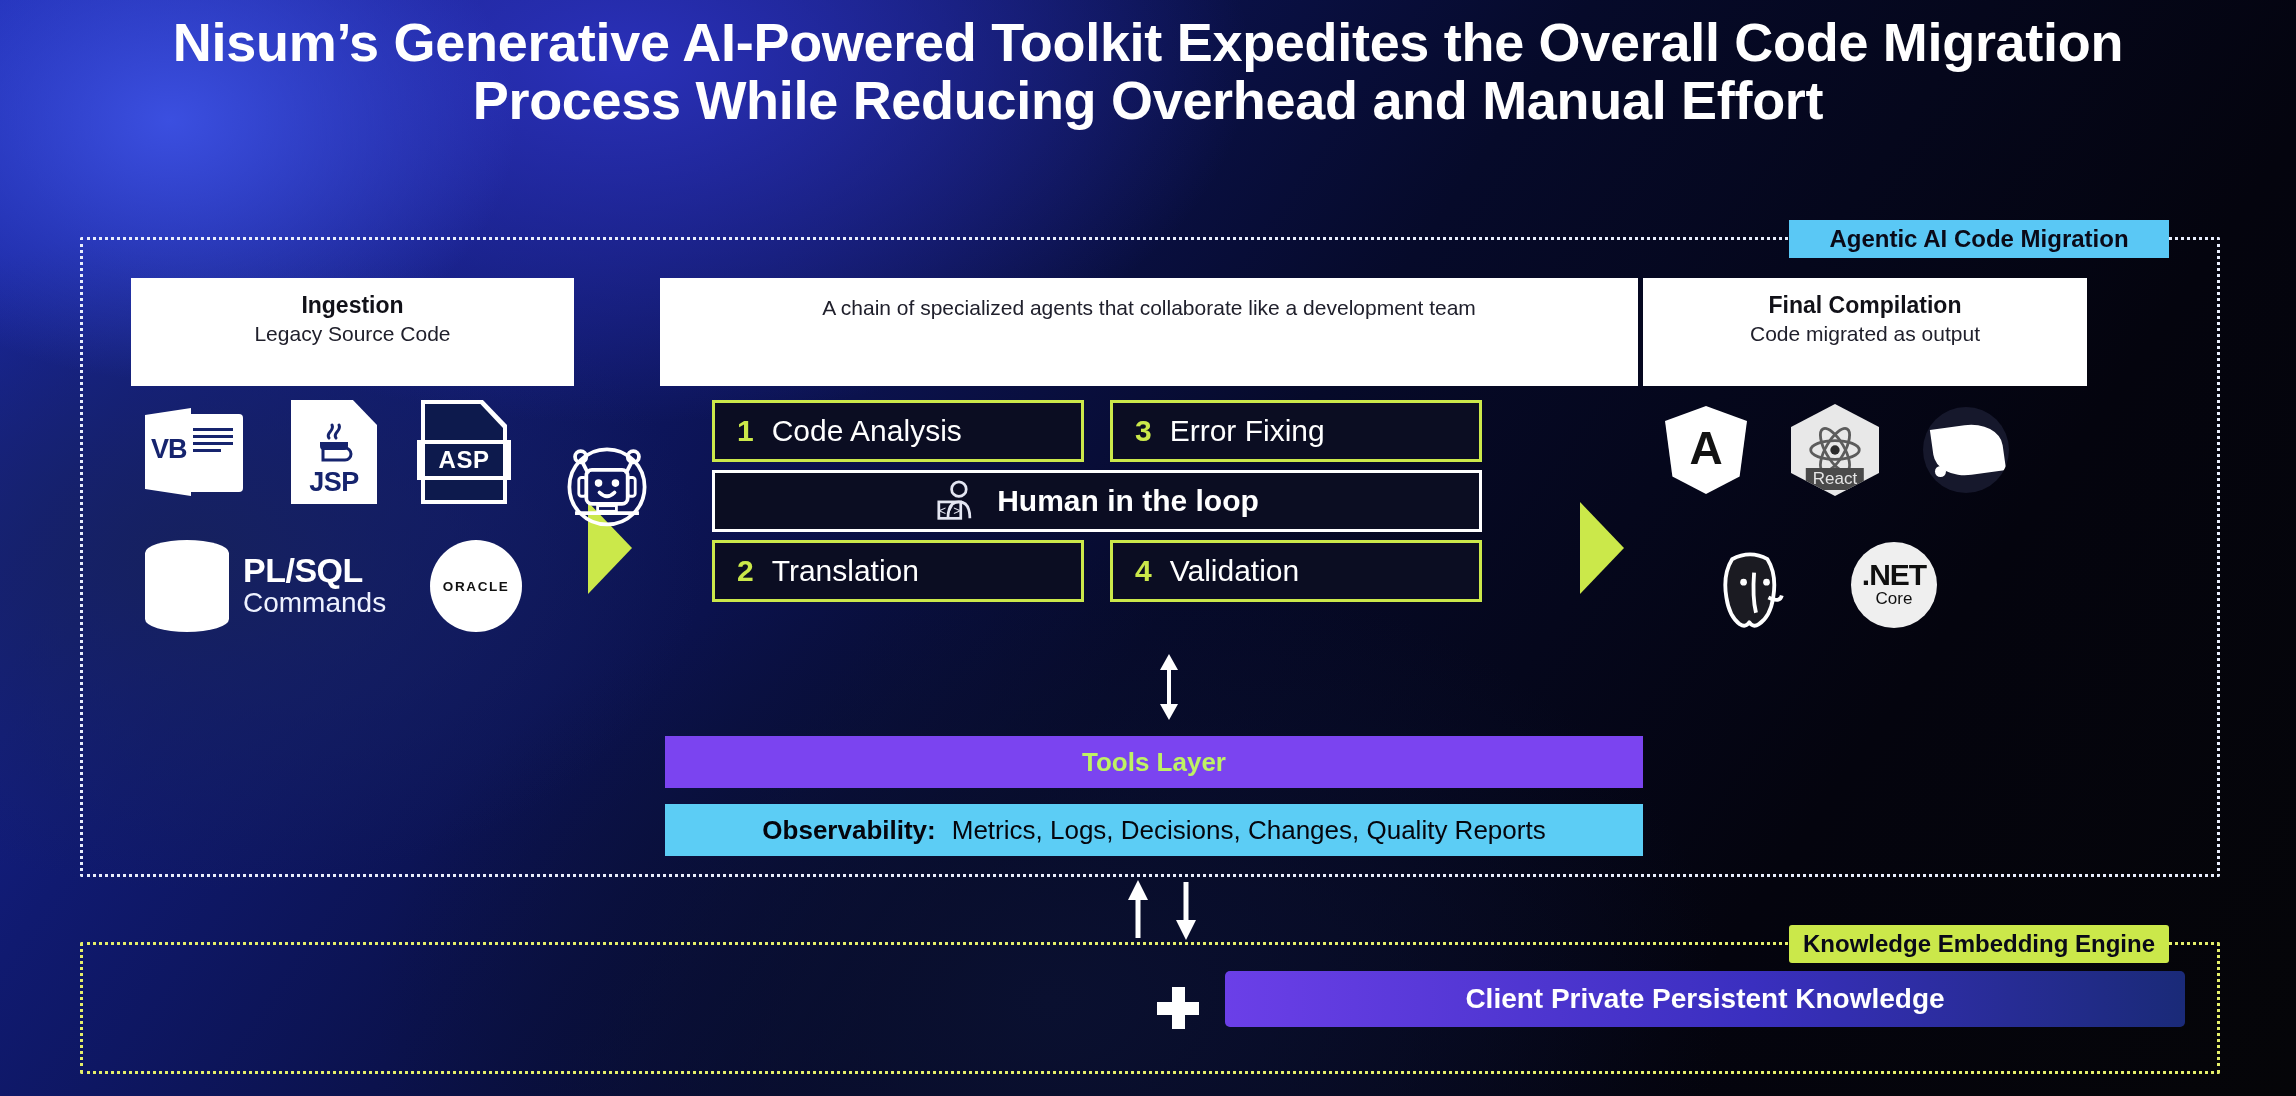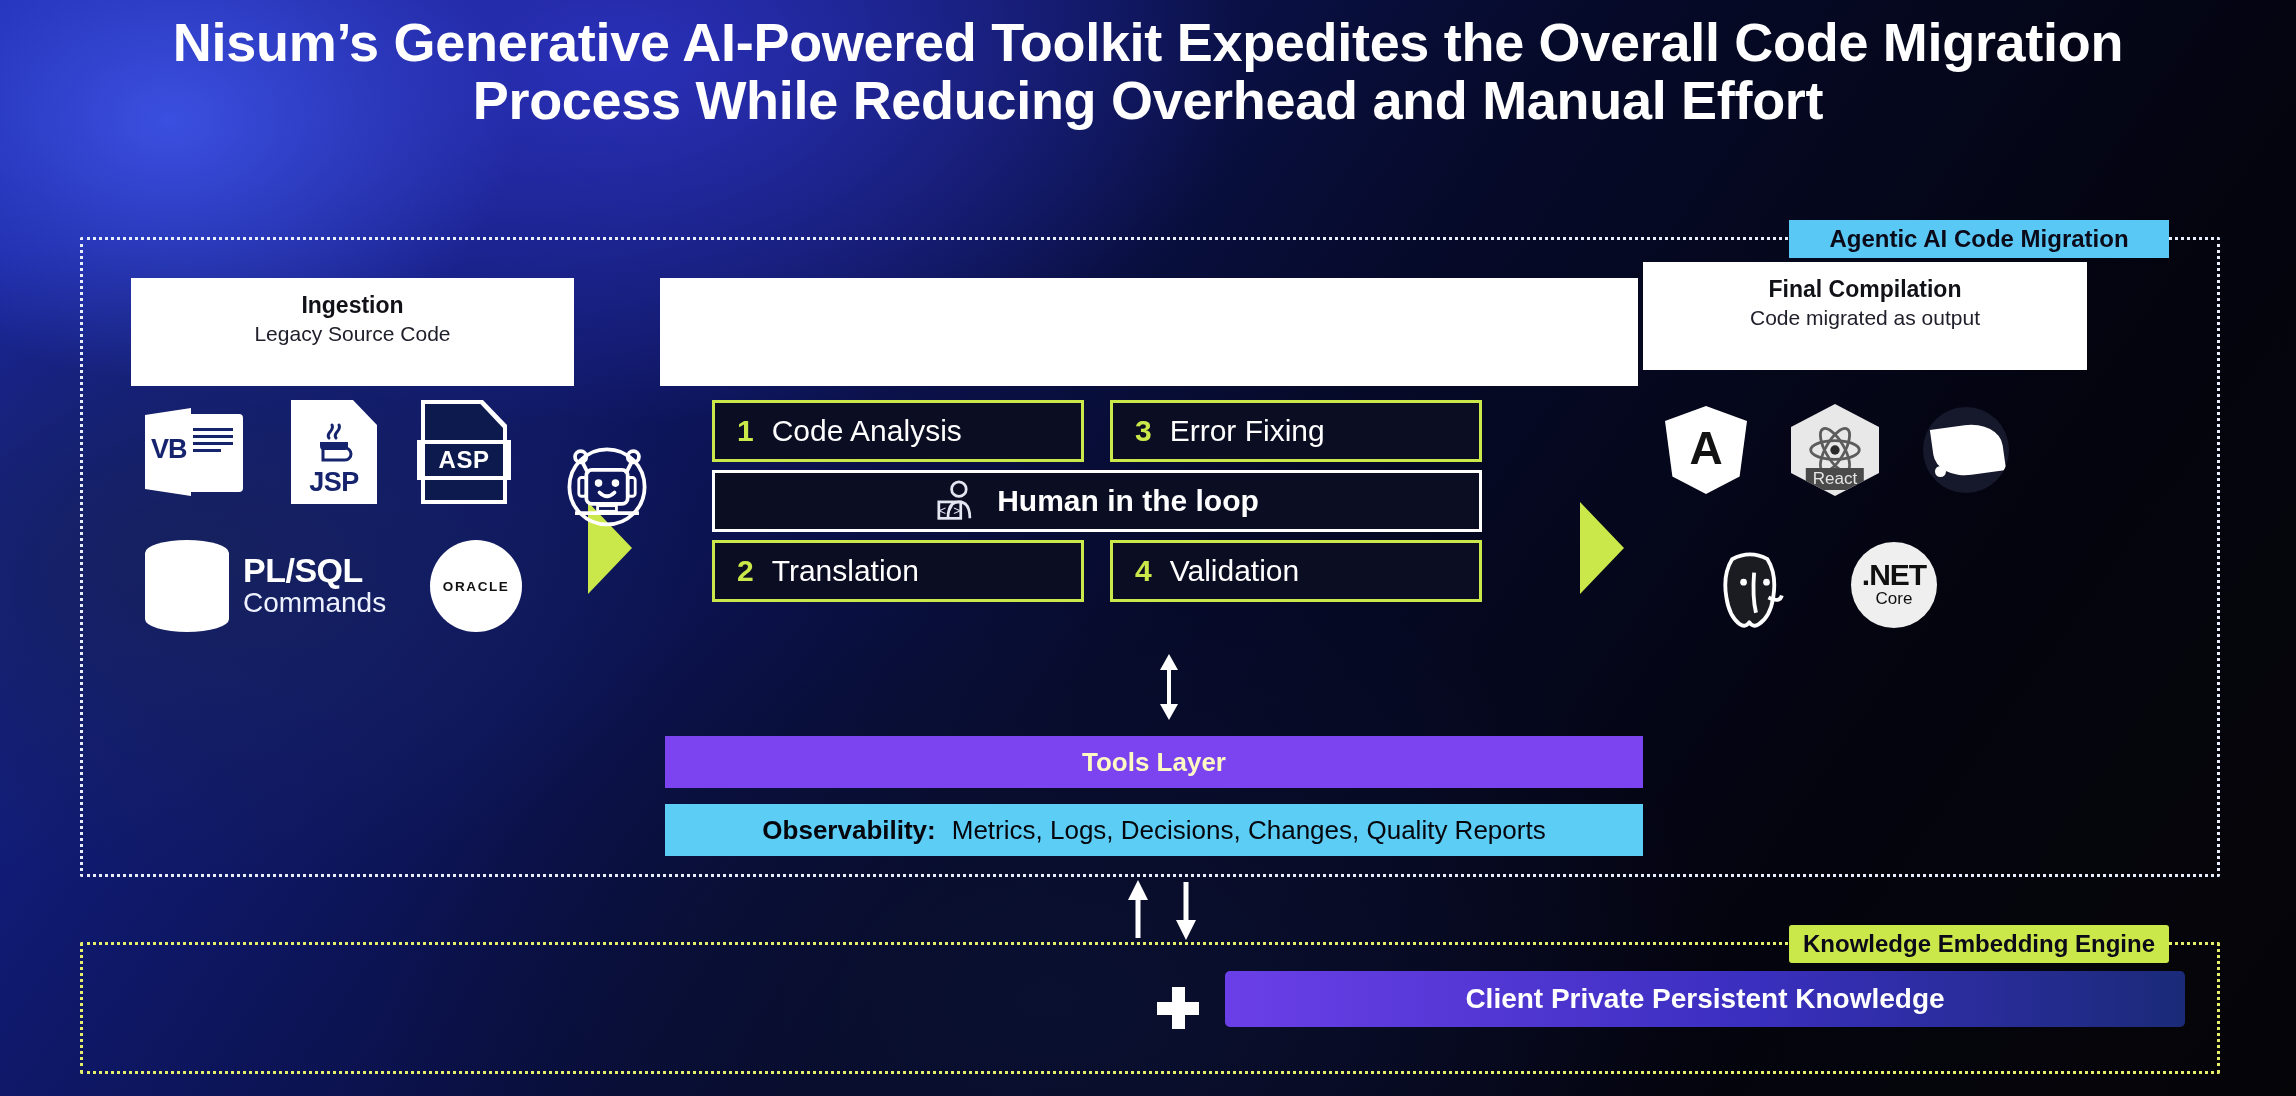--- a/index.html
+++ b/index.html
@@ -69,21 +69,21 @@
     background: #ffffff;
     display: flex; flex-direction: column;
     align-items: center; justify-content: flex-start;
     padding-top: 14px;
   }
   .hdr-title { color: #111118; font-size: 23px; font-weight: bold; line-height: 1.15; }
   .hdr-sub   { color: #20202c; font-size: 21px; margin-top: 3px; line-height: 1.2; }
 
   #card-ingestion { left: 48px;  top: 38px;  width: 443px; height: 108px; }
   #card-agentic   { left: 577px; top: 38px;  width: 978px; height: 108px; }
-  #card-final     { left: 1560px;top: 22px;  width: 444px; height: 108px; }
+  #card-final     { left: 1560px;top: 38px;  width: 444px; height: 108px; }
 
   
   #ingest-icons {
     position: absolute; left: 48px; top: 160px; width: 443px; height: 270px;
   }
   .ing-row { position: absolute; display: flex; align-items: center; }
   .ico { position: relative; }
 
   
   .vb-wrap { width: 102px; height: 96px; position: relative; }
@@ -188,21 +188,21 @@
   }
   #hitl .lbl { color:#ffffff; font-size:30px; font-weight:bold; }
 
   
   .bar {
     position:absolute; display:flex; align-items:center; justify-content:center;
     font-size:26px;
   }
   #tools-bar {
     left:662px; top:732px; width:978px; height:52px;
-    background:#7b44f0; color:#fef9c3; font-weight:bold;
+    background:#7b44f0; color:#bef264; font-weight:bold;
   }
   #obs-bar {
     left:662px; top:800px; width:978px; height:52px;
     background:#5ccdf5; color:#05050c;gap:8px;
   }
   #obs-bar b { margin-right:8px; }
 
   
   #final-icons { position:absolute; left:1560px; top:160px; width:444px; height:270px; }
   .ang {
@@ -280,20 +280,21 @@
   <div id="sec-top">
 
     <div class="sec-badge" id="badge-top">Agentic AI Code Migration</div>
 
     <div class="hdr-card" id="card-ingestion">
       <div class="hdr-title">Ingestion</div>
       <div class="hdr-sub">Legacy Source Code</div>
     </div>
 
     <div class="hdr-card" id="card-agentic">
+      <div class="hdr-sub">A chain of specialized agents that collaborate like a development team</div>
     </div>
 
     <div class="hdr-card" id="card-final">
       <div class="hdr-title">Final Compilation</div>
       <div class="hdr-sub">Code migrated as output</div>
     </div>
 
     <div id="ingest-icons">
 
       <div class="ing-row" style="left:14px; top:0px; gap:44px;">

